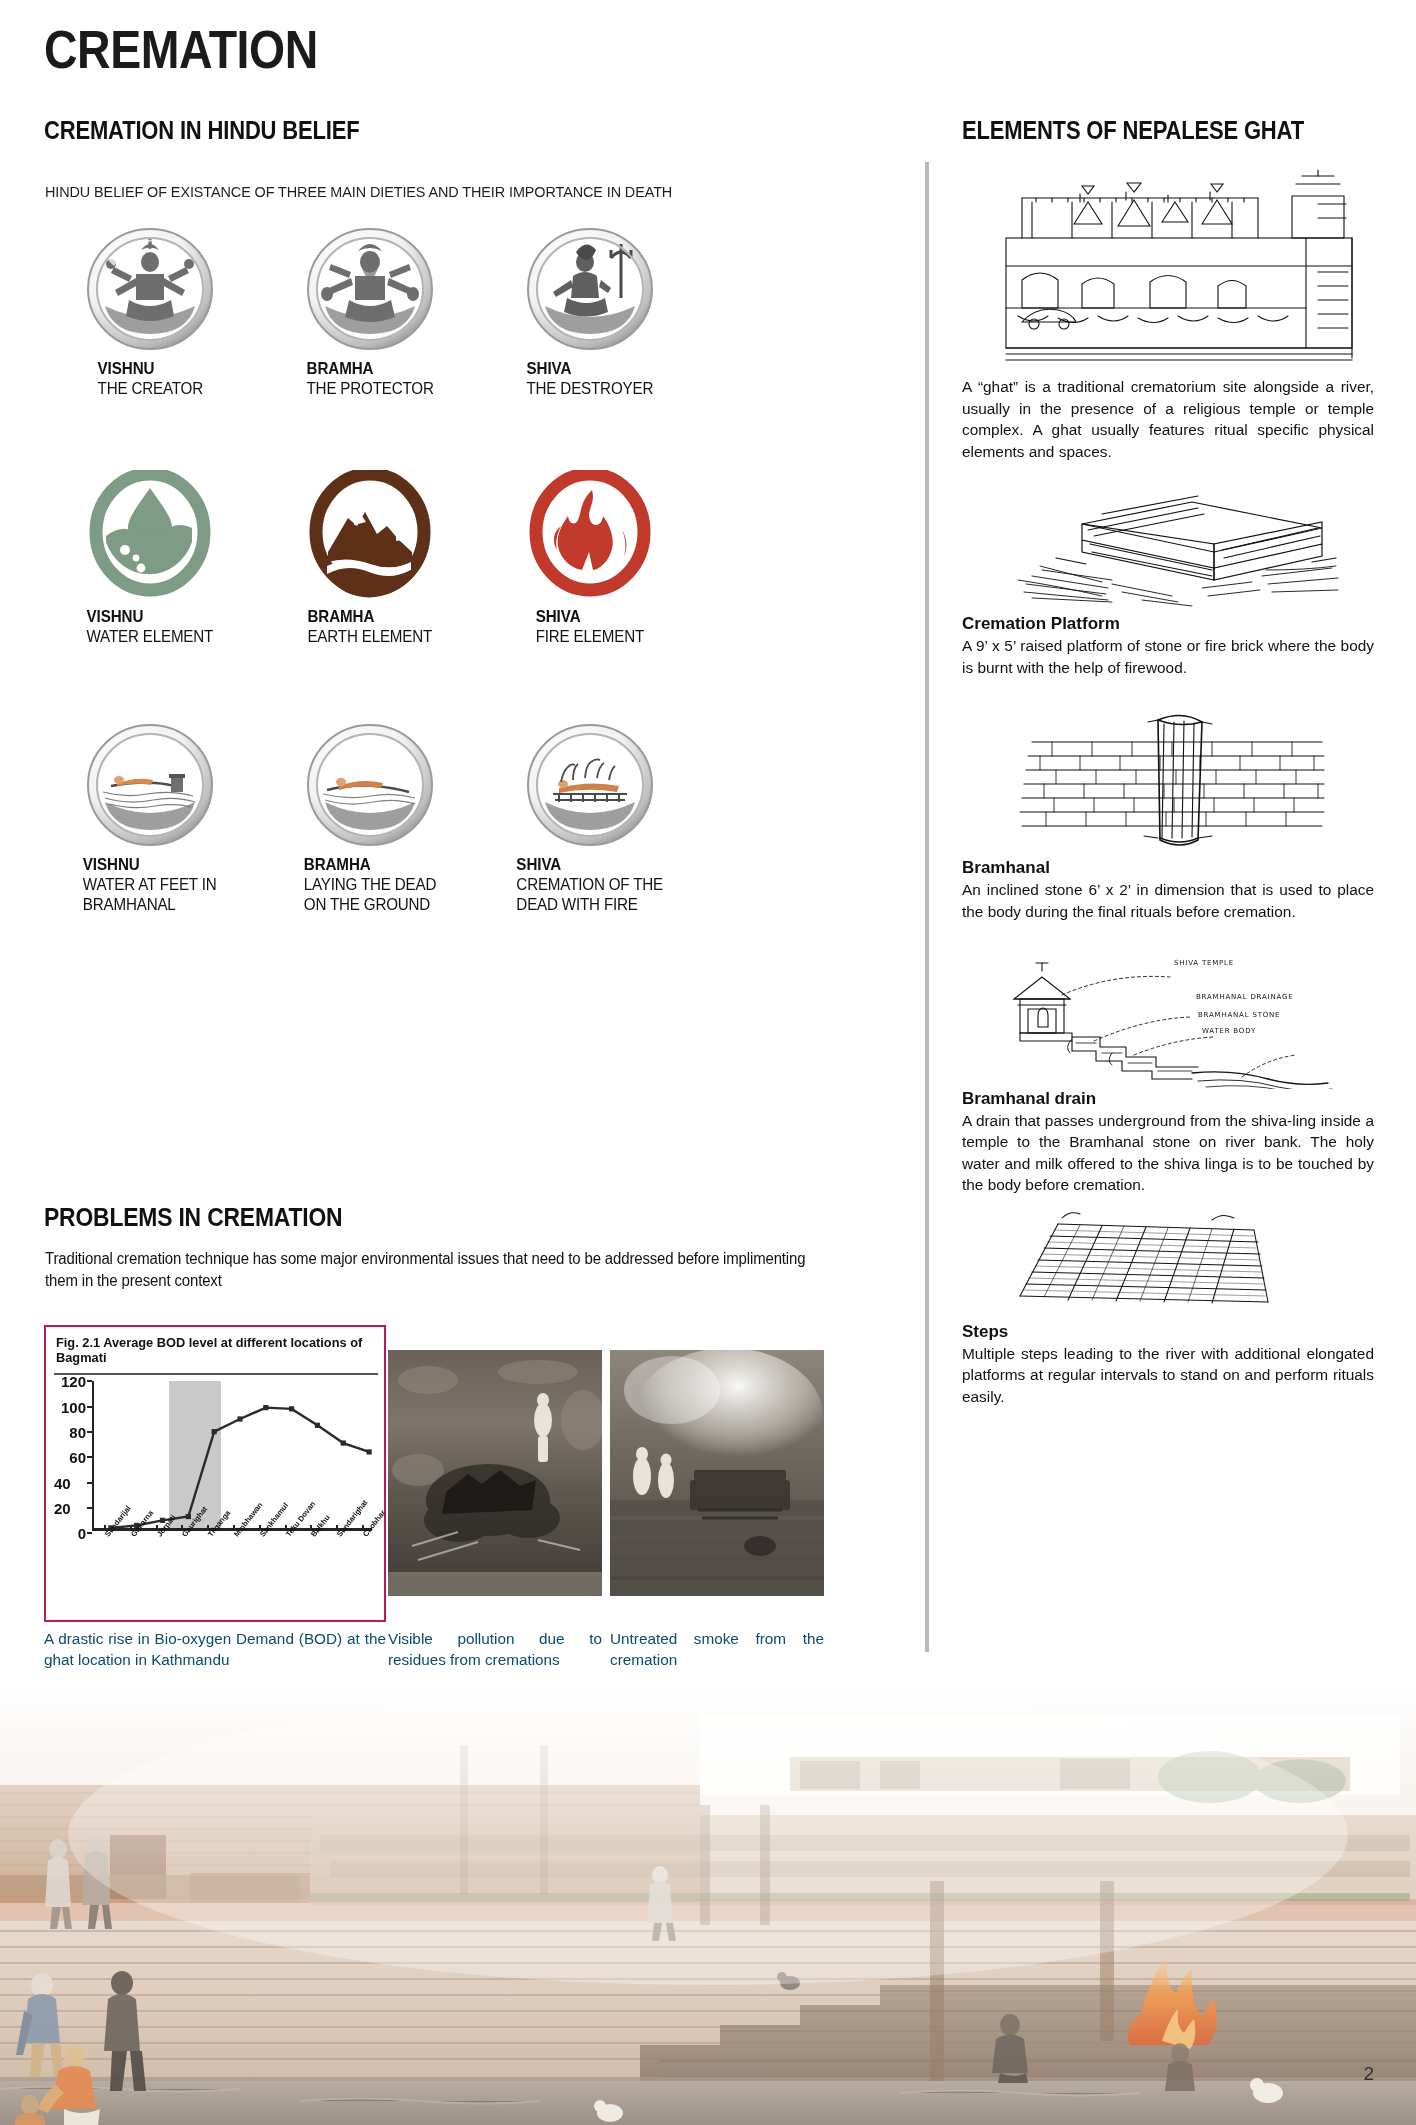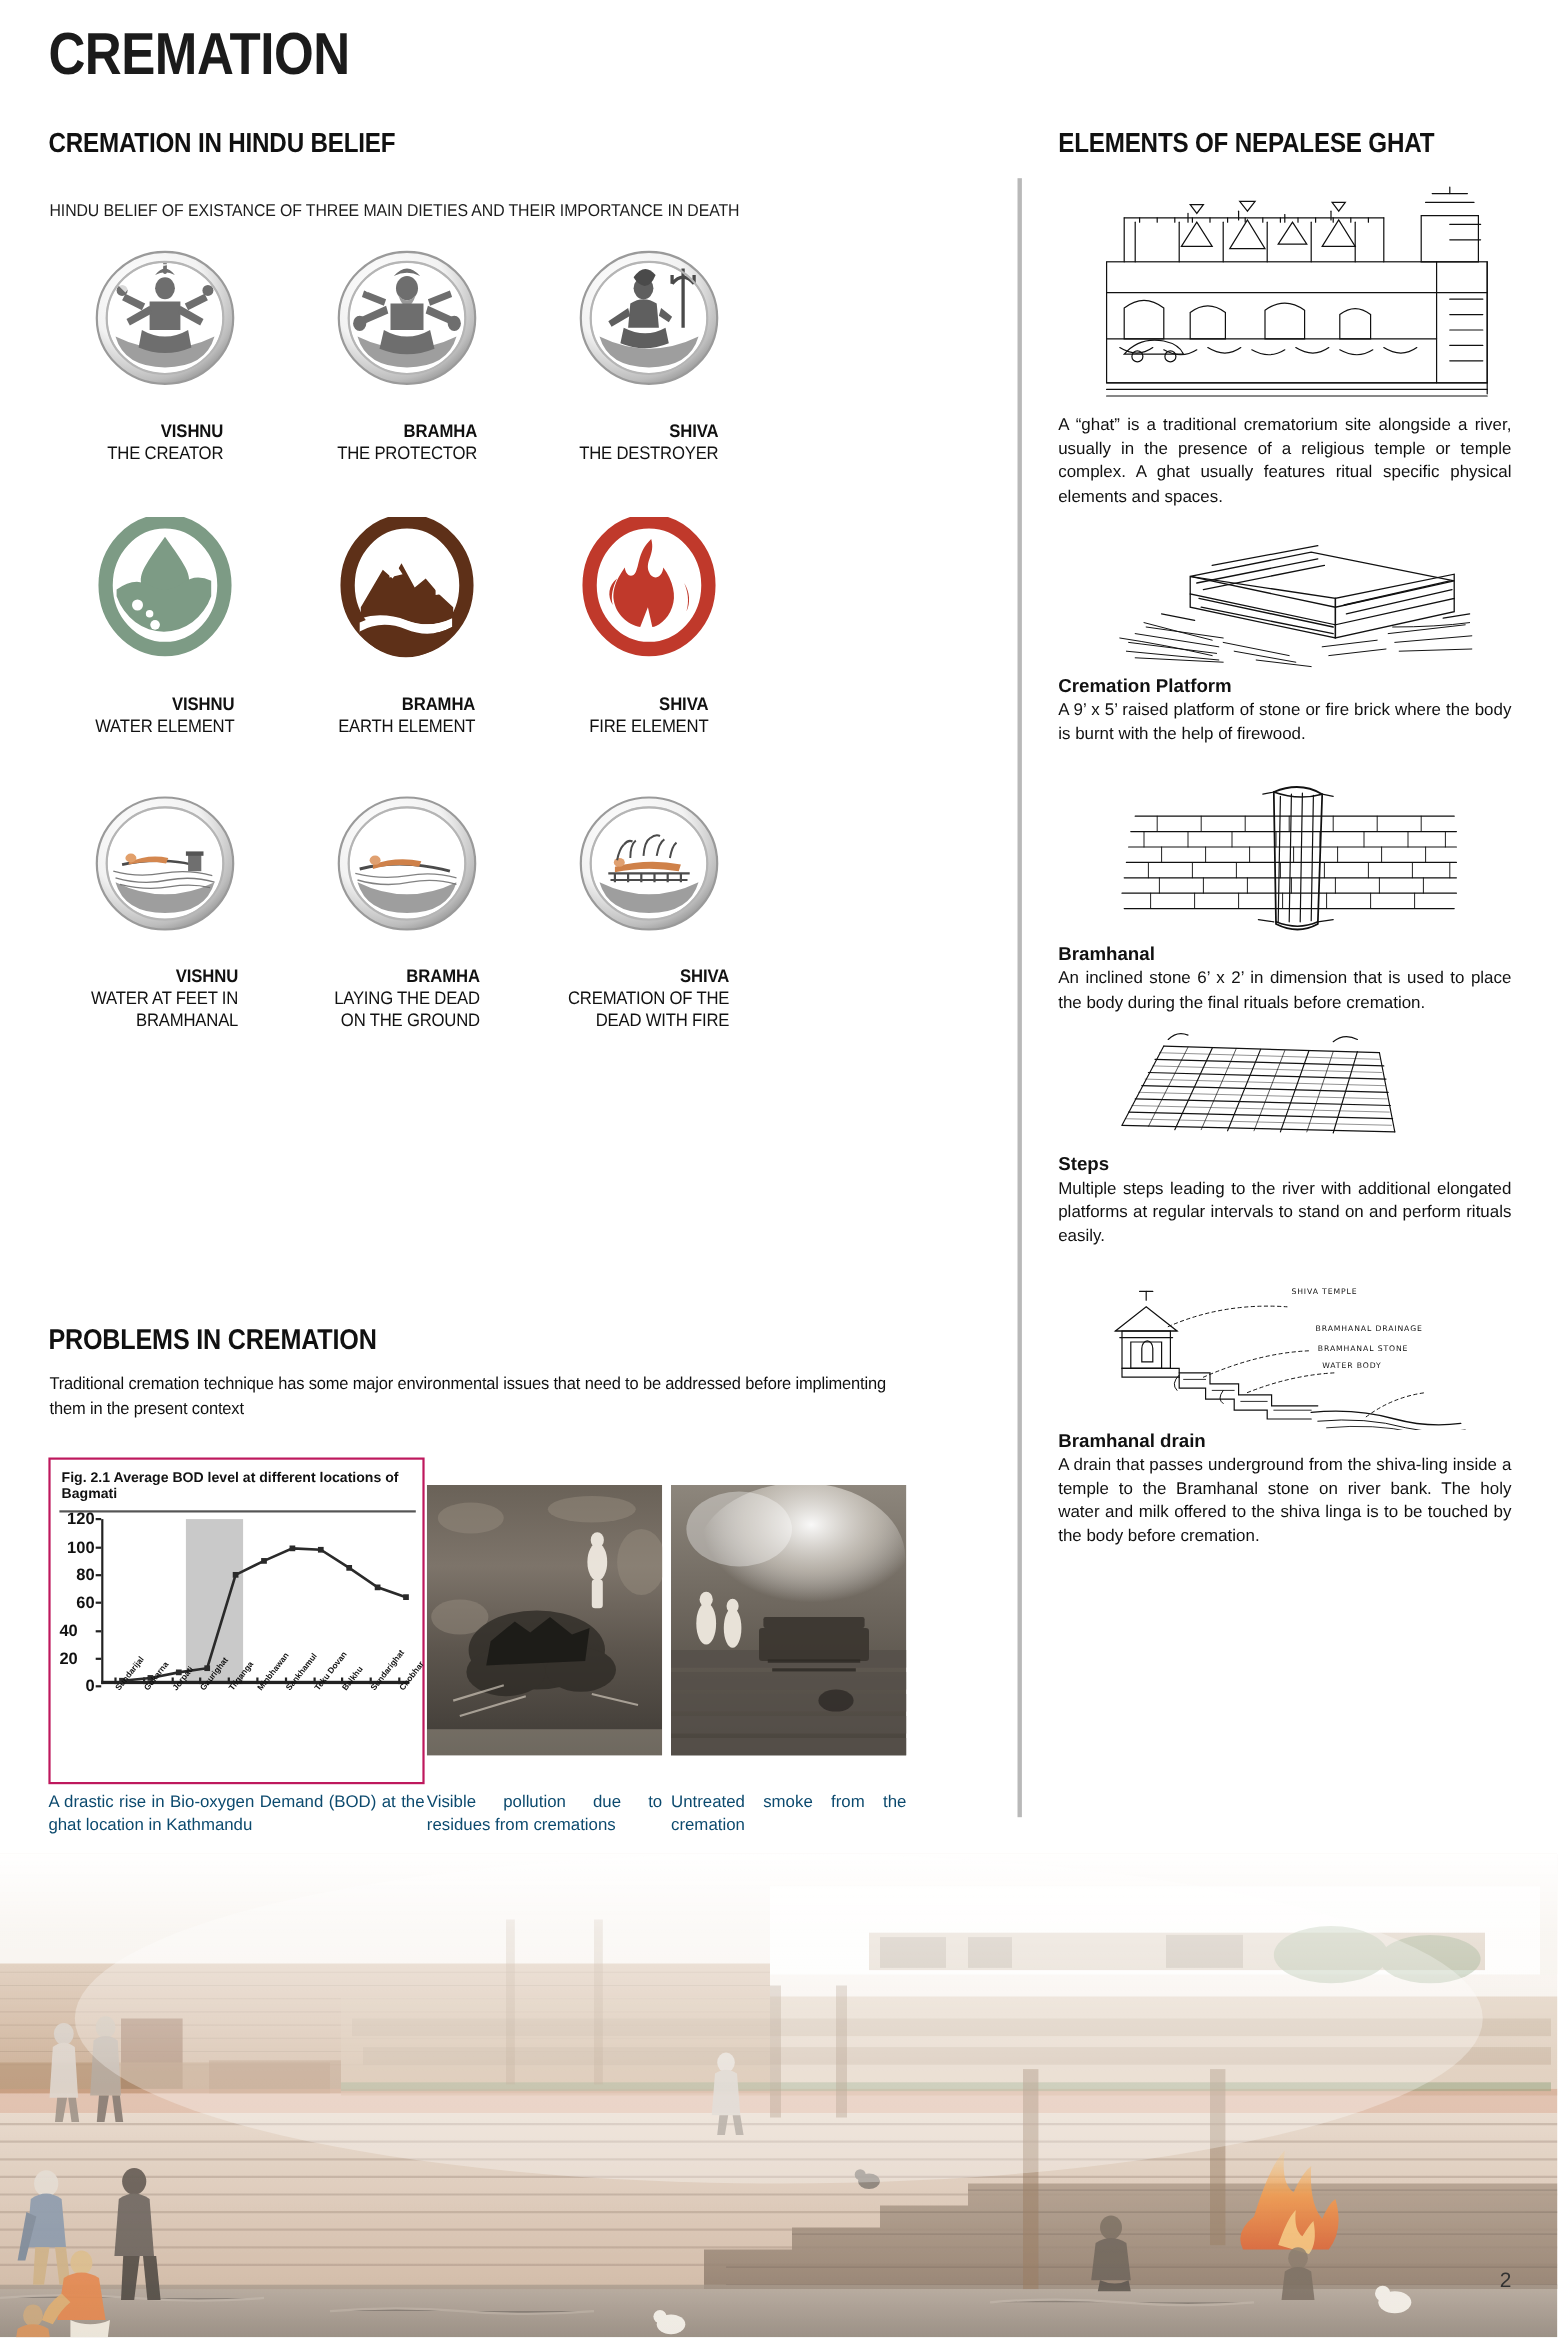--- a/index.html
+++ b/index.html
@@ -40,21 +40,21 @@
   .vdivider {
     position: absolute; left: 925px; top: 162px;
     width: 4px; height: 1490px; background: #b9b9b9;
   }
 
   
   .grid { position: absolute; left: 40px; top: 222px; width: 660px; }
   .grid-row { display: flex; }
   .cell { width: 220px; display: flex; flex-direction: column; align-items: center; }
   .medal { width: 150px; height: 134px; position: relative; }
-  .cap { margin-top: 26px; text-align: right; line-height: 1.22; }
+  .cap { margin-top: 2px; text-align: left; line-height: 1.22; }
   .cap .nm { font-size: 16.5px; font-weight: 700; letter-spacing: -0.1px;
              transform: scaleX(0.92); display:block; }
   .cap .ds { font-size: 16.5px; font-weight: 400; letter-spacing: -0.2px;
              transform: scaleX(0.92); display:block; }
 
   .r1 { height: 180px; } .r2 { height: 180px; } .r3 { height: 180px; }
   .row-gap-1 { height: 68px; } .row-gap-2 { height: 68px; }
 
   
   .elem { width: 124px; height: 134px; display:flex; align-items:center; justify-content:center; }
@@ -722,58 +722,20 @@
           <path d="M186 20 l10 -2"></path>
             <path d="M240 20 l10 2"></path>
           <path d="M182 134 l14 2"></path>
             <path d="M236 136 l14 -2"></path>
         </g>
       </svg>
       <div class="rtitle">Bramhanal</div>
       <p class="rtext">An inclined stone 6’ x 2’ in dimension that is used to place the body during the final rituals before cremation.</p>
     </div>
 
-    <div class="blk" style="margin-top:6px;">
-      <svg class="sketch" viewBox="0 0 412 120">
-        <g stroke="#111" stroke-width="1.05" fill="none" stroke-linecap="round">
-          <path d="M96 22 l196 6"></path>
-          <path d="M88 34 l208 6"></path>
-          <path d="M82 46 l216 6"></path>
-          <path d="M76 58 l224 6"></path>
-          <path d="M70 70 l232 6"></path>
-          <path d="M64 82 l240 6"></path>
-          <path d="M58 94 l248 6"></path>
-          <path d="M96 22 l-38 72"></path>
-          <path d="M140 24 l-34 74"></path>
-          <path d="M184 25 l-30 74"></path>
-          <path d="M228 26 l-26 74"></path>
-          <path d="M272 27 l-22 74"></path>
-          <path d="M292 28 l14 72"></path>
-          <g stroke-width="0.8" opacity="0.8">
-            <path d="M118 23 l-36 72"></path>
-              <path d="M162 24 l-32 74"></path>
-            <path d="M206 26 l-28 73"></path>
-              <path d="M250 27 l-24 73"></path>
-          </g>
-          <g stroke-width="0.75" opacity="0.55">
-            <path d="M92 28 l200 6"></path>
-              <path d="M86 40 l208 6"></path>
-            <path d="M79 52 l218 6"></path>
-              <path d="M73 64 l226 6"></path>
-            <path d="M67 76 l234 6"></path>
-              <path d="M61 88 l242 6"></path>
-          </g>
-          <path d="M100 16 q8 -8 18 -4"></path>
-          <path d="M250 18 q10 -8 22 -2"></path>
-        </g>
-      </svg>
-      <div class="rtitle">Steps</div>
-      <p class="rtext">Multiple steps leading to the river with additional elongated platforms at regular intervals to stand on and perform rituals easily.</p>
-    </div>
-
     <div class="blk" style="margin-top:20px;">
       <svg class="sketch" viewBox="0 0 412 146">
         <g stroke="#111" stroke-width="1.1" fill="none" stroke-linecap="round">
           <path d="M52 56 l28 -22 l28 22Z"></path>
           <path d="M58 56 h44 v34 h-44Z"></path>
           <path d="M66 66 h28 v24 h-28Z"></path>
           <path d="M80 28 v-8"></path>
             <path d="M74 20 h12"></path>
           <path d="M52 56 h56"></path>
             <path d="M56 62 h48"></path>
@@ -804,20 +766,58 @@
         <g font-family="DejaVu Sans, sans-serif" font-size="7" fill="#111" letter-spacing="0.8">
           <text x="212" y="22">SHIVA TEMPLE</text>
           <text x="234" y="56">BRAMHANAL DRAINAGE</text>
           <text x="236" y="74">BRAMHANAL STONE</text>
           <text x="240" y="90">WATER BODY</text>
         </g>
       </svg>
       <div class="rtitle">Bramhanal drain</div>
       <p class="rtext">A drain that passes underground from the shiva-ling inside a temple to the Bramhanal stone on river bank. The holy water and milk offered to the shiva linga is to be touched by the body before cremation.</p>
     </div>
+
+    <div class="blk" style="margin-top:6px;">
+      <svg class="sketch" viewBox="0 0 412 120">
+        <g stroke="#111" stroke-width="1.05" fill="none" stroke-linecap="round">
+          <path d="M96 22 l196 6"></path>
+          <path d="M88 34 l208 6"></path>
+          <path d="M82 46 l216 6"></path>
+          <path d="M76 58 l224 6"></path>
+          <path d="M70 70 l232 6"></path>
+          <path d="M64 82 l240 6"></path>
+          <path d="M58 94 l248 6"></path>
+          <path d="M96 22 l-38 72"></path>
+          <path d="M140 24 l-34 74"></path>
+          <path d="M184 25 l-30 74"></path>
+          <path d="M228 26 l-26 74"></path>
+          <path d="M272 27 l-22 74"></path>
+          <path d="M292 28 l14 72"></path>
+          <g stroke-width="0.8" opacity="0.8">
+            <path d="M118 23 l-36 72"></path>
+              <path d="M162 24 l-32 74"></path>
+            <path d="M206 26 l-28 73"></path>
+              <path d="M250 27 l-24 73"></path>
+          </g>
+          <g stroke-width="0.75" opacity="0.55">
+            <path d="M92 28 l200 6"></path>
+              <path d="M86 40 l208 6"></path>
+            <path d="M79 52 l218 6"></path>
+              <path d="M73 64 l226 6"></path>
+            <path d="M67 76 l234 6"></path>
+              <path d="M61 88 l242 6"></path>
+          </g>
+          <path d="M100 16 q8 -8 18 -4"></path>
+          <path d="M250 18 q10 -8 22 -2"></path>
+        </g>
+      </svg>
+      <div class="rtitle">Steps</div>
+      <p class="rtext">Multiple steps leading to the river with additional elongated platforms at regular intervals to stand on and perform rituals easily.</p>
+    </div>
   </div>
 
   <div class="render">
     <svg width="1416" height="440" viewBox="0 0 1416 440" preserveAspectRatio="none">
       <defs>
         <linearGradient id="sky" x1="0" y1="0" x2="0" y2="1">
           <stop offset="0%" stop-color="#f7f2ec"></stop>
             <stop offset="100%" stop-color="#efe4da"></stop>
         </linearGradient>
         <linearGradient id="wall" x1="0" y1="0" x2="0" y2="1">

